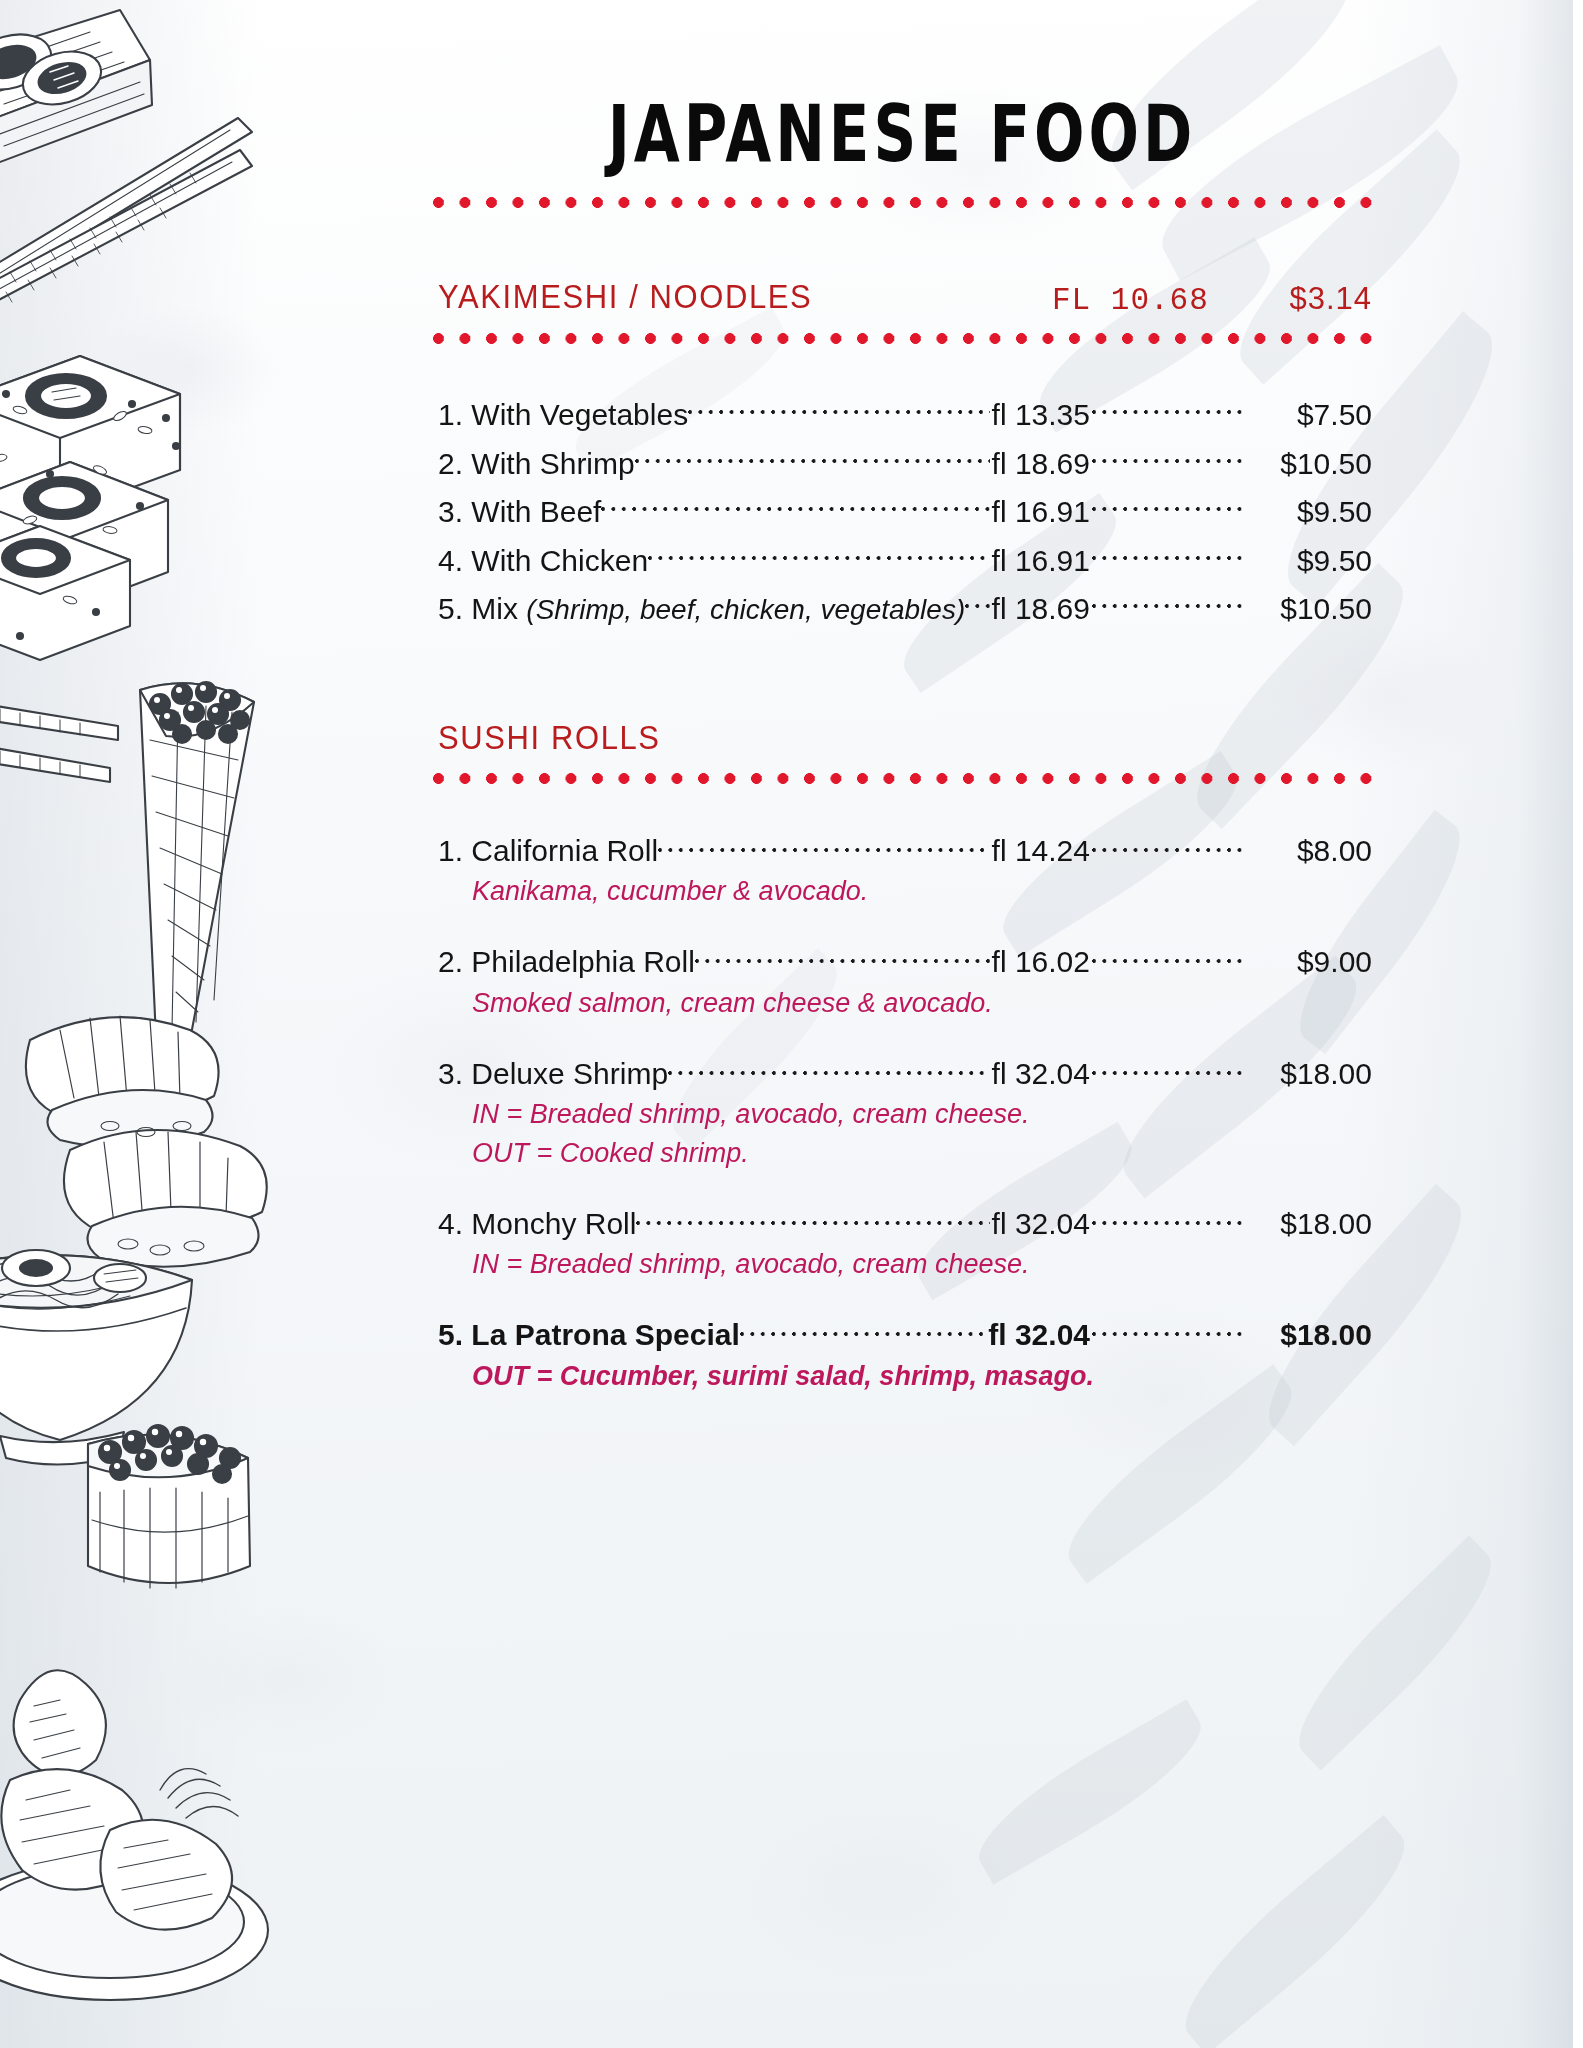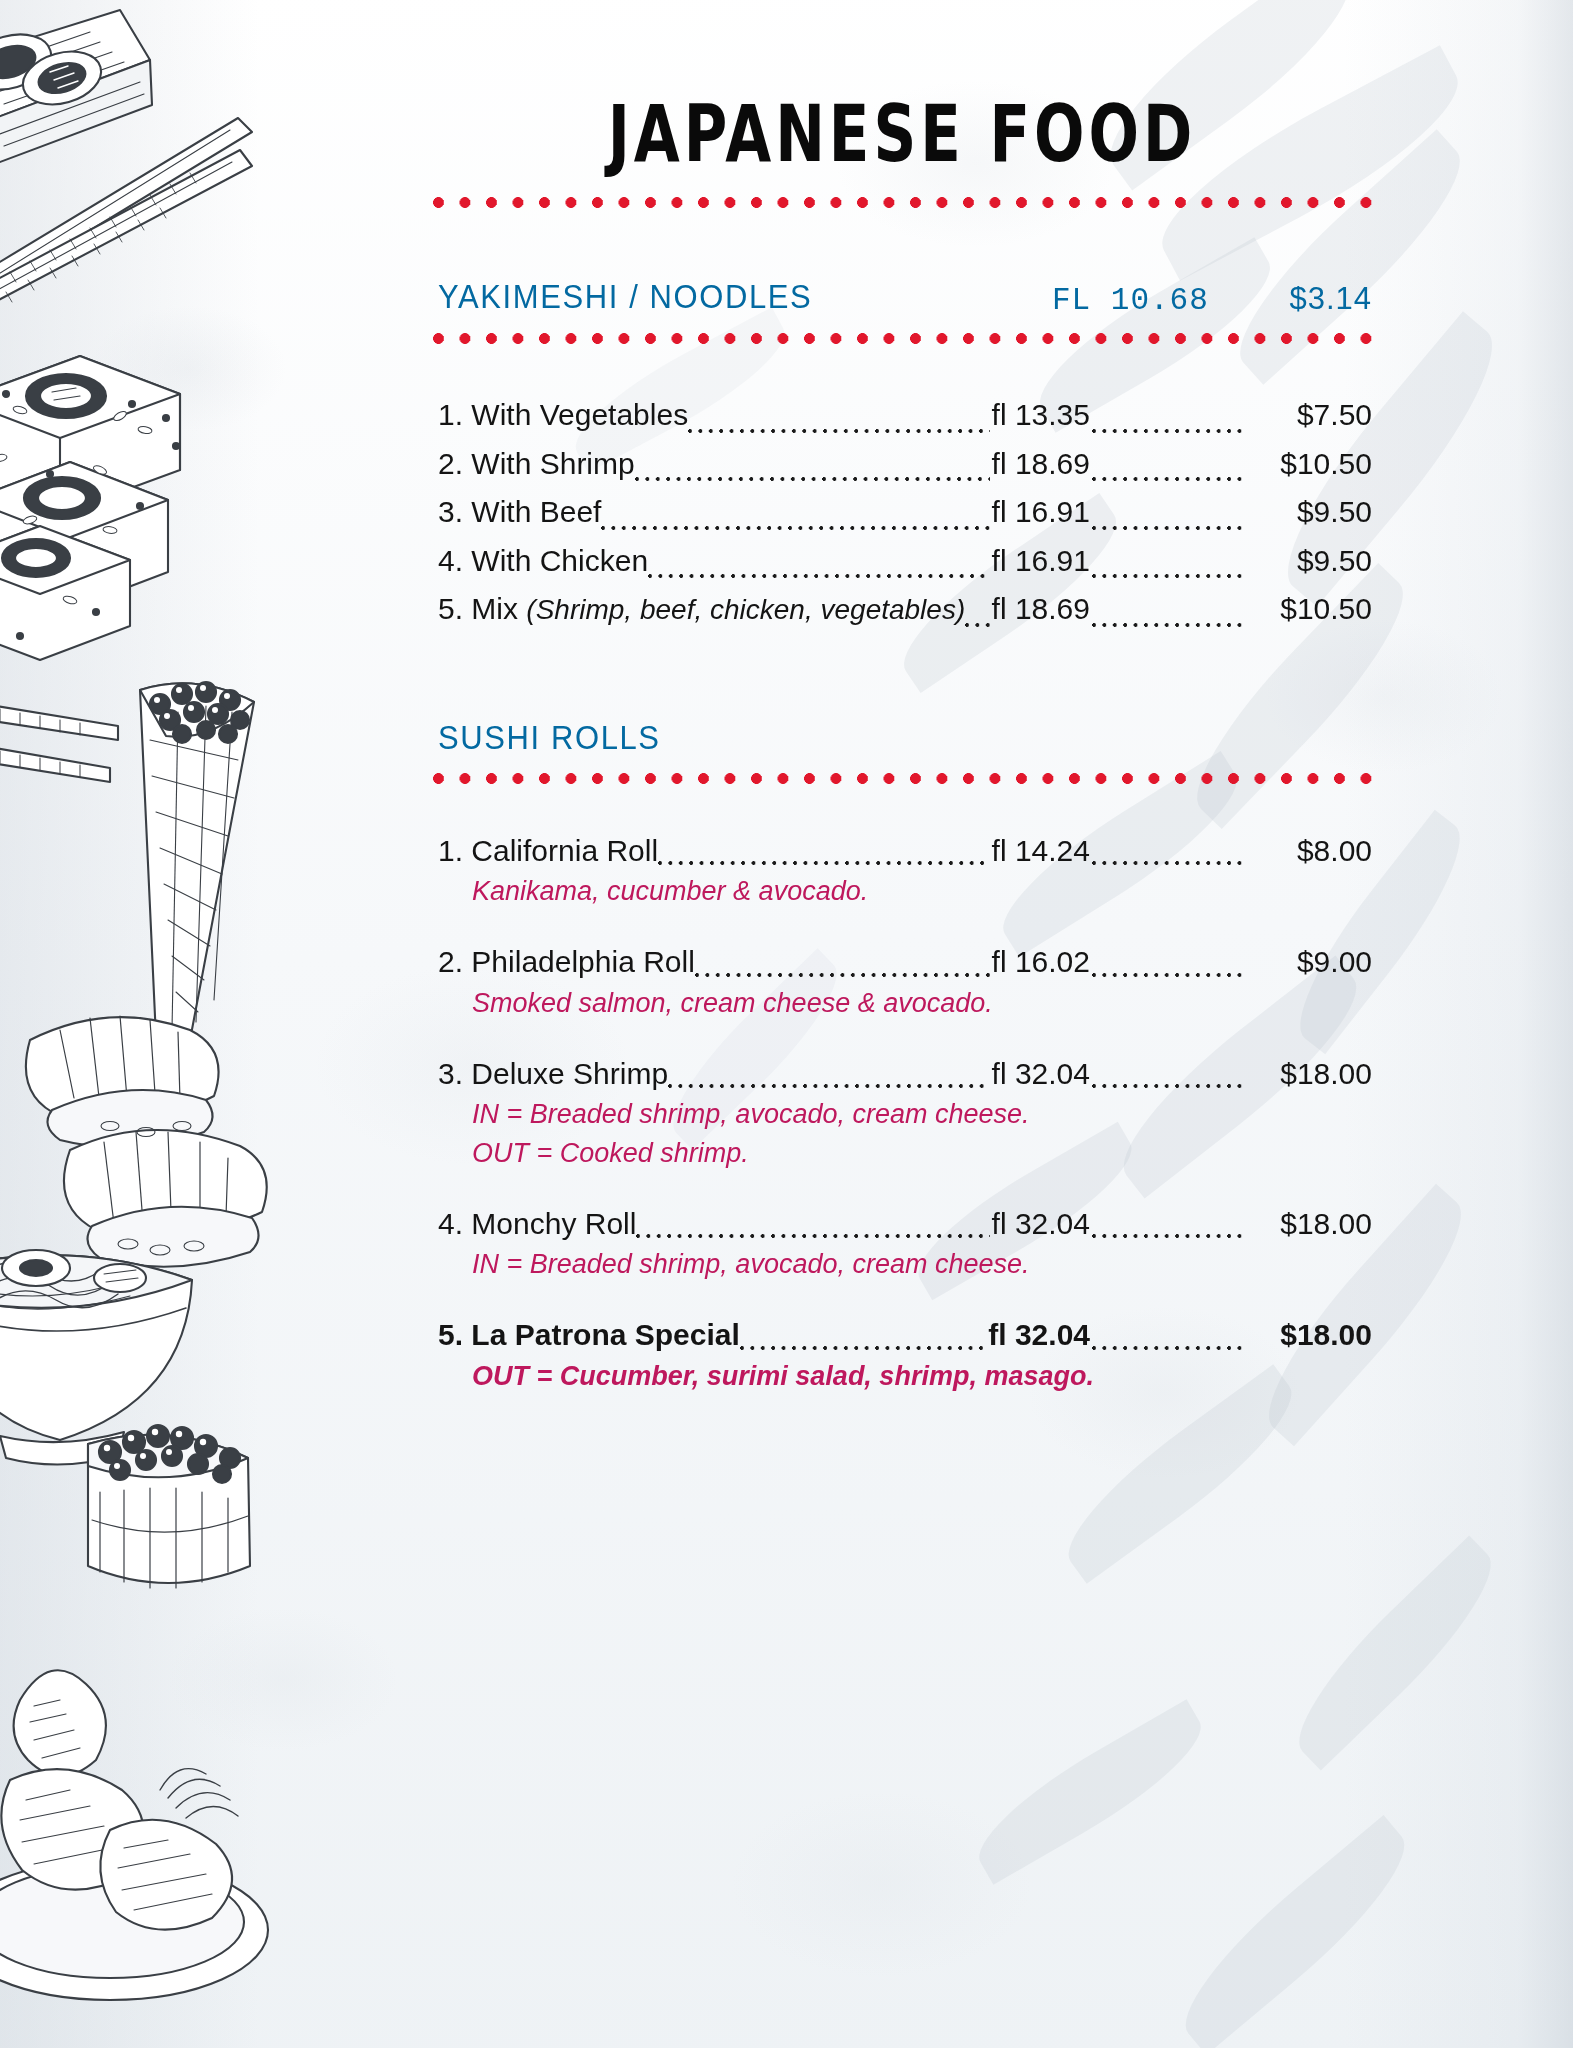--- a/index.html
+++ b/index.html
@@ -81,36 +81,36 @@
   
   .section { margin-top:72px; }
   .section.second { margin-top:88px; }
 
   .sec-head {
     display:flex;
     align-items:baseline;
     font-family:"Liberation Sans", sans-serif;
     font-size:31px;
     font-weight:400;
-    color:#0369a1;
+    color:#b91c1c;
     letter-spacing:1.6px;
     padding-left:6px;
   }
   .sec-name { flex:0 0 auto; transform:scaleY(1.1); transform-origin:left bottom; }
   .sec-spacer { flex:1 1 auto; }
   .sec-fl  { flex:0 0 170px; text-align:left; letter-spacing:1px;font-family:Liberation Mono, monospace; }
   .sec-usd { flex:0 0 150px; text-align:right; letter-spacing:1px; }
 
   
   .items { margin-top:46px; padding-left:6px; }
   .items.rolls { margin-top:44px; }
 
   .row {
     display:flex;
-    align-items:flex-end;
+    align-items:flex-start;
     font-size:30px;
     color:#141414;
     line-height:1.52;
     font-family:"Liberation Sans Narrow","Liberation Sans", sans-serif;
     font-stretch:condensed;
   }
   .items.noodles .row { line-height:1.62; }
   .items.rolls .row  { line-height:1.44; }
 
   .row .nm { white-space:nowrap; }

